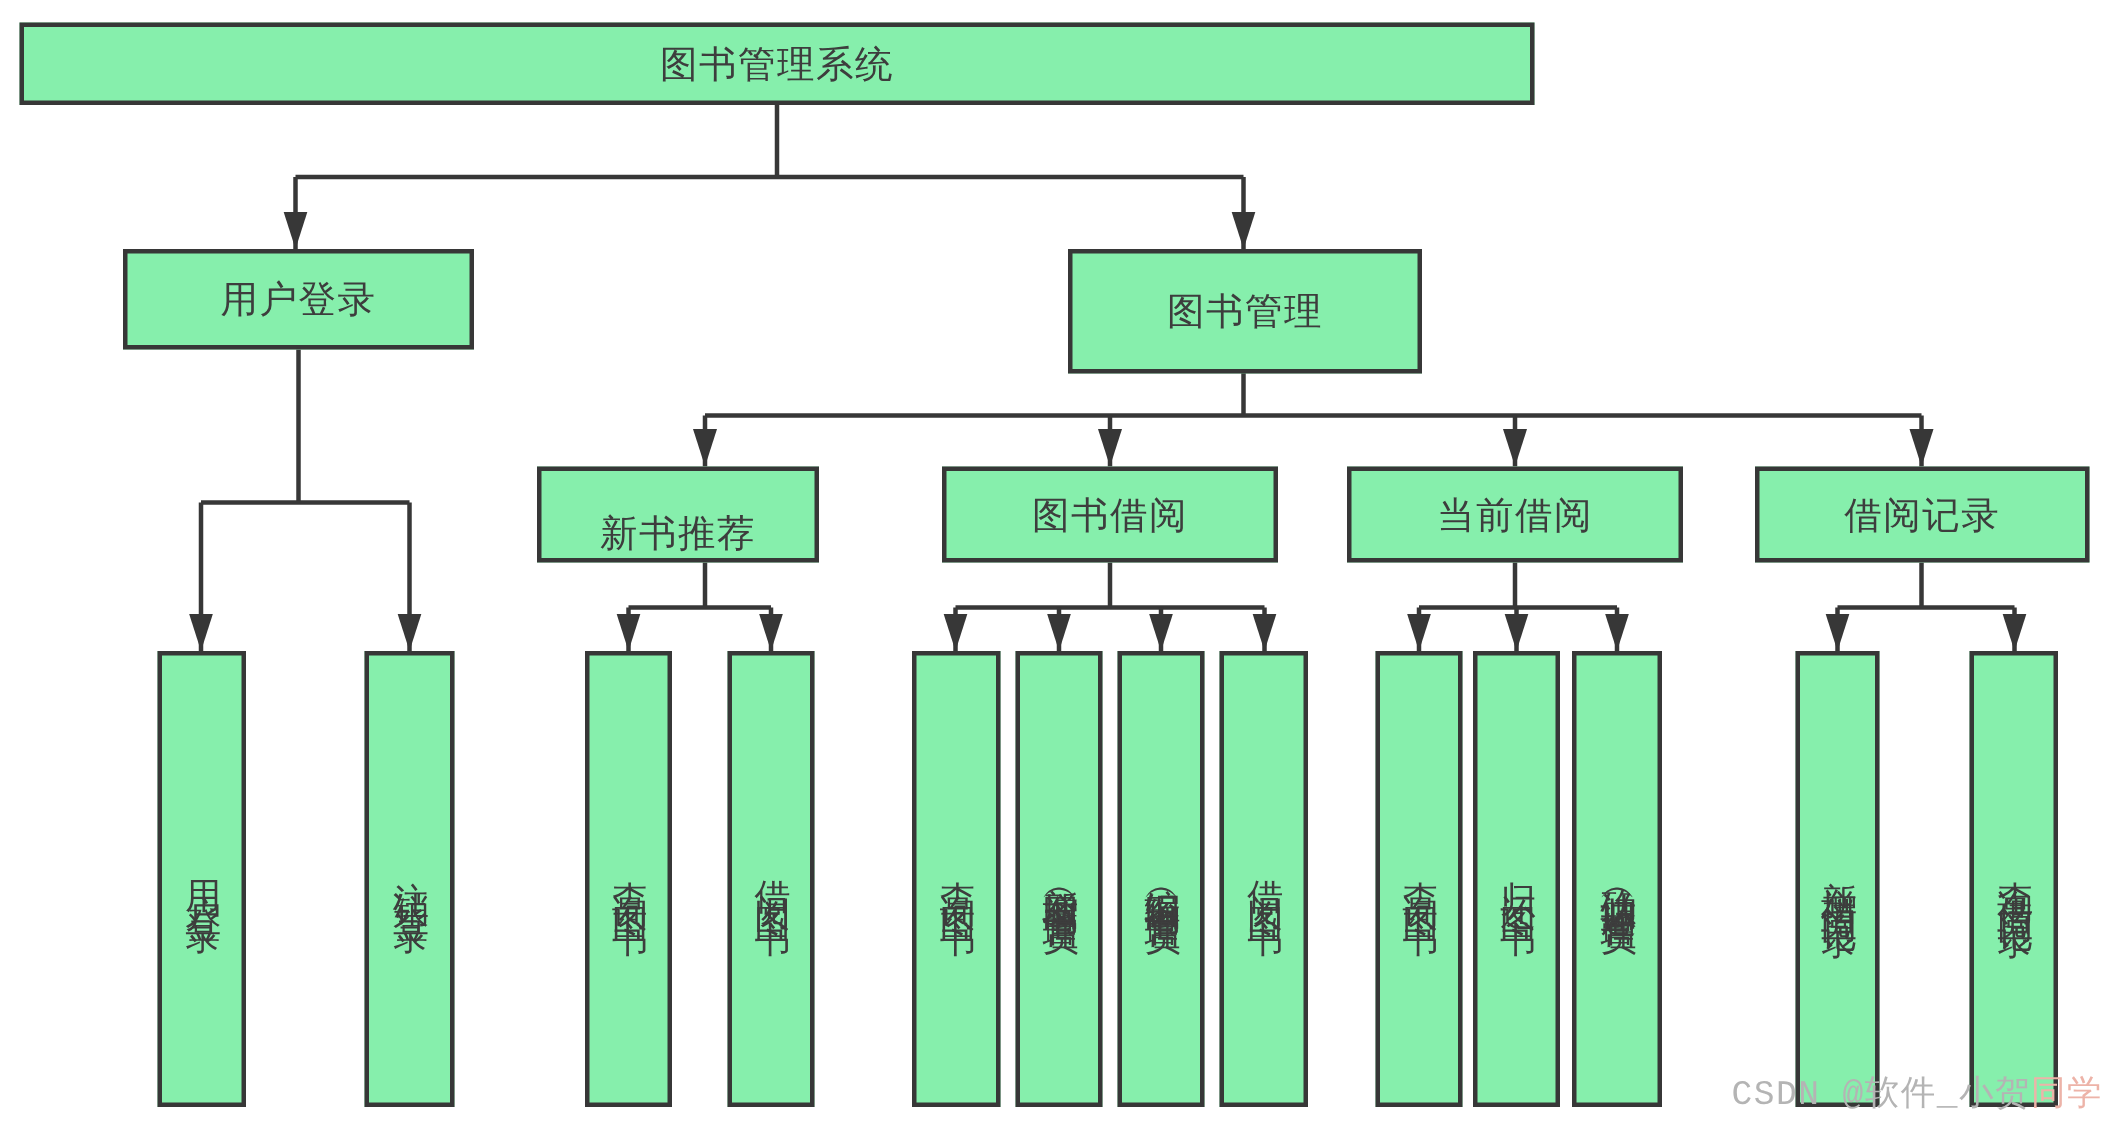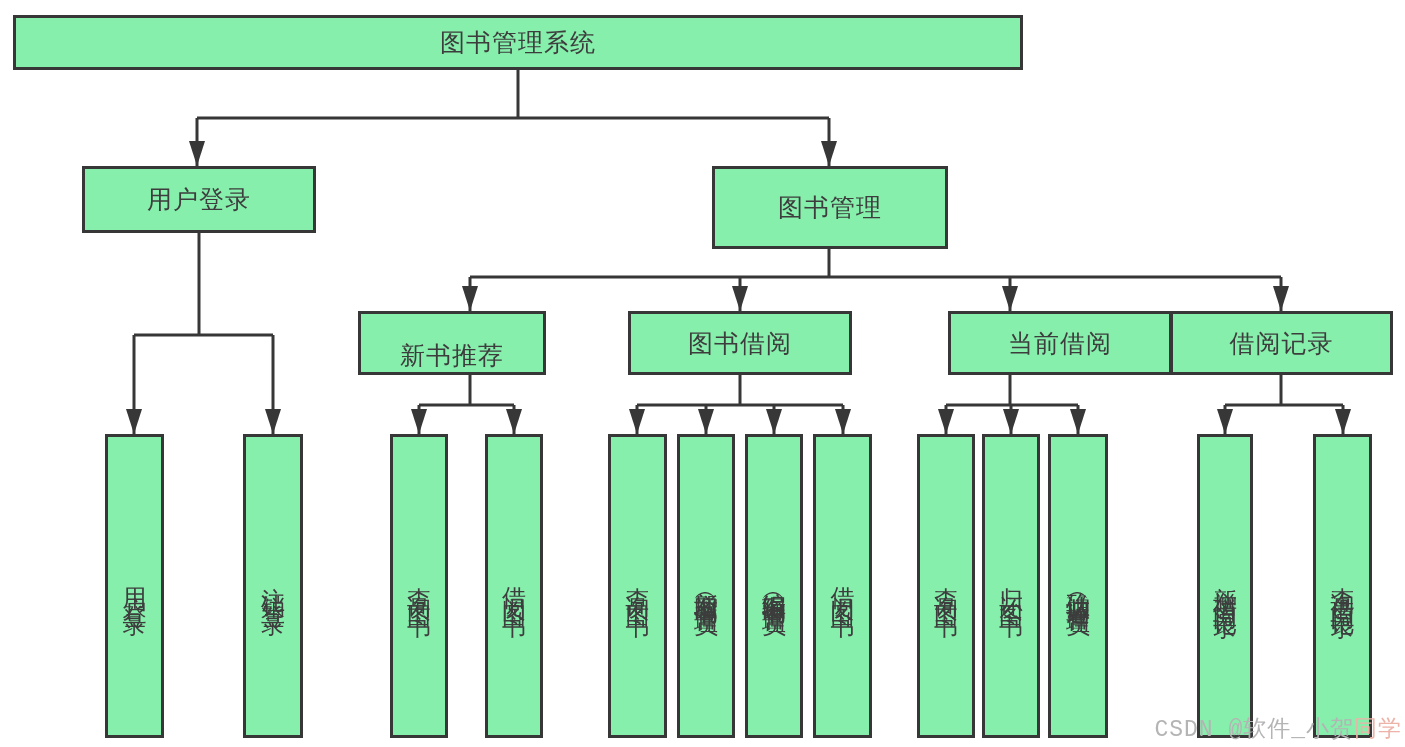--- a/index.html
+++ b/index.html
@@ -126,21 +126,21 @@
   <div class="box hbox" style="left:712px; top:166px; width:236px; height:83px;">
     <span>图书管理</span>
   </div>
 
   <div class="box hbox" style="left:358px; top:311px; width:188px; height:64px;align-items:flex-end;">
     <span>新书推荐</span>
   </div>
   <div class="box hbox" style="left:628px; top:311px; width:224px; height:64px;">
     <span>图书借阅</span>
   </div>
-  <div class="box hbox" style="left:948px; top:311px; width:224px; height:64px;">
+  <div class="box hbox" style="left:898px; top:311px; width:224px; height:64px;">
     <span>当前借阅</span>
   </div>
   <div class="box hbox" style="left:1170px; top:311px; width:223px; height:64px;">
     <span>借阅记录</span>
   </div>
 
   <div class="box vbox" style="left:105px; top:434px; width:59px; height:304px;">
     <span>用户登录</span>
   </div>
   <div class="box vbox" style="left:243px; top:434px; width:60px; height:304px;">

